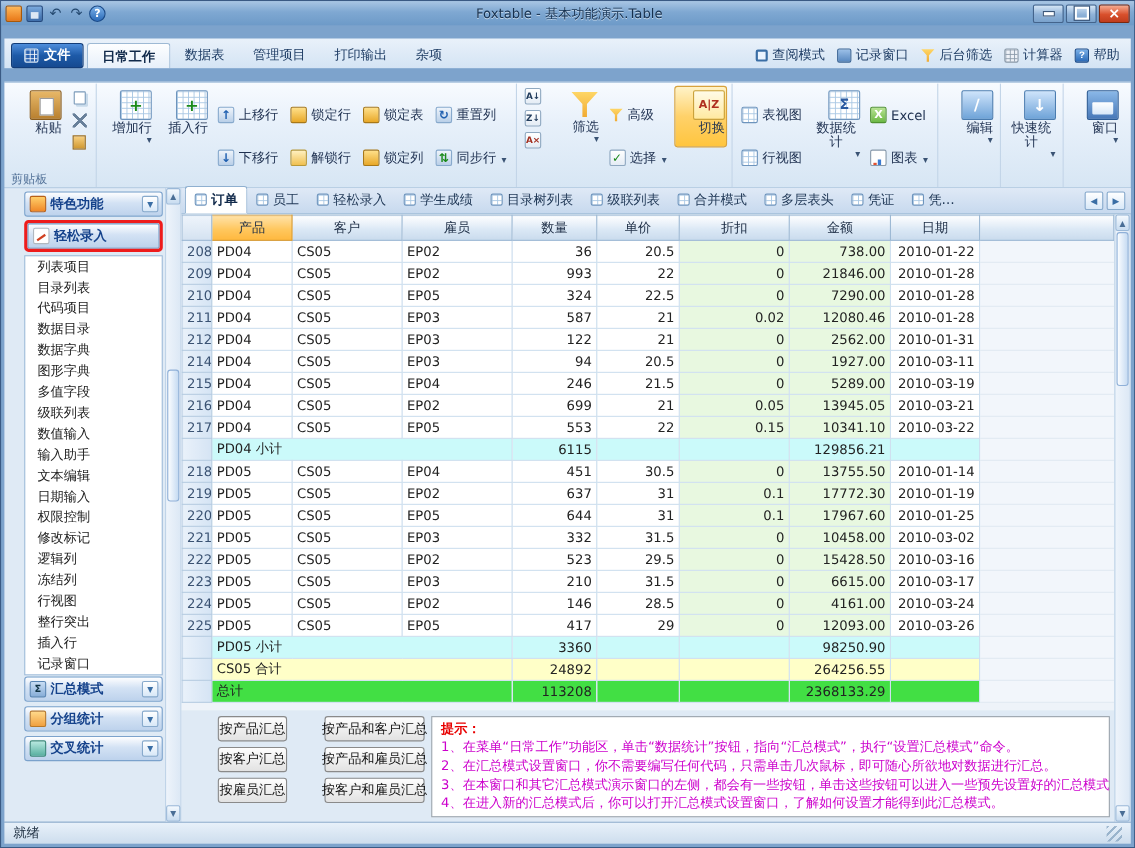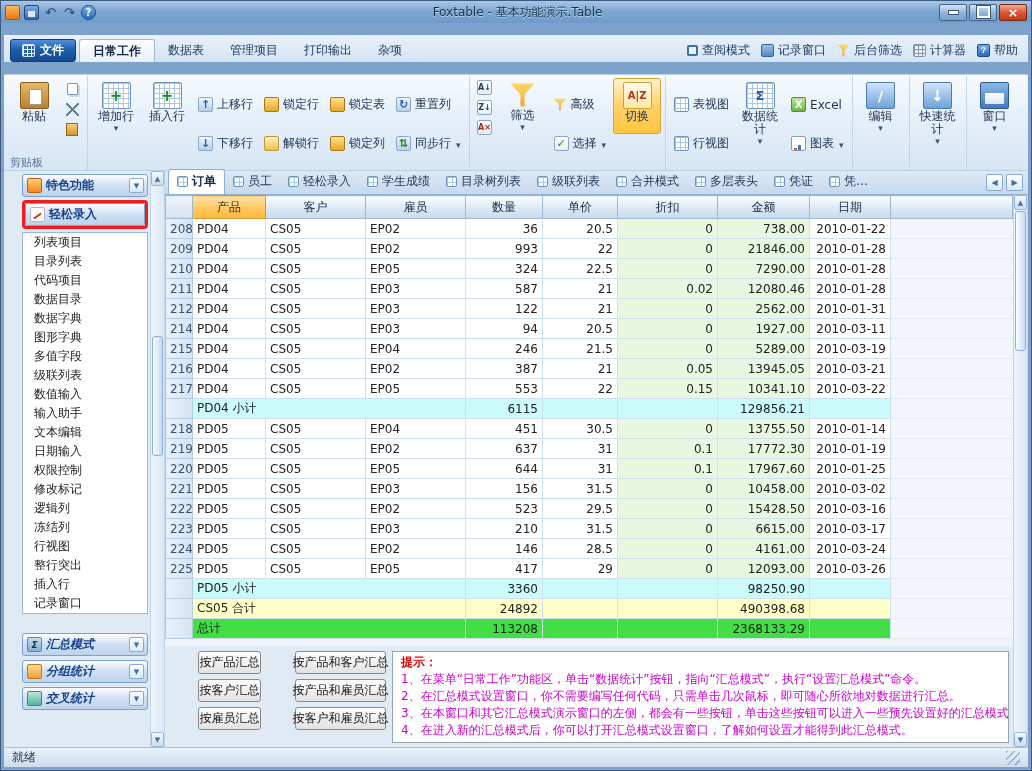--- a/index.html
+++ b/index.html
@@ -54,21 +54,21 @@
   .i-help::after { content:"?"; font-size:9px; font-weight:bold; }
 
   
   .ribbon { height:97px; flex:none; margin:0 3px; display:flex; align-items:stretch;
     background:linear-gradient(#f8fbff,#e7f0fa 40%,#d7e6f4);
     border:1px solid #b9cfe4; border-left:none; border-right:none; padding:1px 2px 0 2px; }
   .rgroup { display:flex; flex-direction:column; padding:2px 4px 0 4px; border-right:1px solid #c3d5e8; }
   .ritems { flex:1; display:flex; align-items:flex-start; gap:3px; }
   .glabel { height:15px; text-align:left; font-size:11px; color:#55749a; line-height:15px; }
   .rcol { display:flex; flex-direction:column; gap:2px; }
-  .rbtn-lg { width:48px; min-height:56px; display:flex; flex-direction:column; align-items:center;
+  .rbtn-lg { width:48px; min-height:56px; display:flex; flex-direction:column; align-items:flex-end;
     gap:1px; padding:3px 1px 1px 1px; border-radius:3px; border:1px solid transparent; text-align:center; }
   .rbtn-lg .rlbl { font-size:12px; color:#1e3050; line-height:13px; }
   .rbtn-lg.dd::after { content:"▾"; font-size:9px; color:#3a5374; line-height:8px; }
   .rbtn-lg.hl { background:linear-gradient(#fff3c8,#ffd169 50%,#ffc53e); border:1px solid #d8a23c; }
   .rbtn-sm { display:flex; align-items:center; gap:4px; height:21px; padding:0 4px; border-radius:2px; color:#1e3050;margin-top:16px; }
   .rbtn-ic { display:flex; align-items:center; justify-content:center; height:18px; width:22px; border-radius:2px; }
   .ddi::after { content:"▾"; font-size:9px; color:#3a5374; margin-left:1px; }
 
   .ic { display:inline-flex; align-items:center; justify-content:center; flex:none; border-radius:2px; font-weight:bold; }
   .ic32 { width:29px; height:27px; font-size:13px; }
@@ -140,21 +140,21 @@
   .hl-red { border:3px solid #ee1c1c; border-radius:4px; margin:3px 0 0 0; }
   .i-star { background:linear-gradient(#ffcf6a,#f08828); border:1px solid #b86018; }
   .i-pencil { background:#fff; border:1px solid #b0b8c0; position:relative; }
   .i-pencil::after { content:""; position:absolute; left:2px; top:7px; width:9px; height:2px; background:#d04020; transform:rotate(-35deg); }
   .i-sum { background:linear-gradient(#c8ddf4,#88aed8); border:1px solid #5a86b4; color:#134; }
   .i-sum::after { content:"Σ"; font-size:9px; }
   .i-group { background:linear-gradient(#ffd98a,#f0a040); border:1px solid #b87828; }
   .i-cross { background:linear-gradient(#b8e8e0,#58b0a0); border:1px solid #3a8878; }
   .sb-list { height:382px; flex:none; margin-top:3px; background:#fff; border:1px solid #9ab8d8; overflow:hidden; }
   .sitem { height:19px; line-height:19px; padding-left:11px; color:#222; white-space:nowrap; }
-  .sb-bottom { display:flex; flex-direction:column; gap:4px; margin-top:19px;font-style:italic; }
+  .sb-bottom { display:flex; flex-direction:column; gap:4px; margin-top:1px; }
 
   
   .vscroll { width:15px; flex:none; display:flex; flex-direction:column;
     background:linear-gradient(90deg,#eef4fb,#dce8f5); border-left:1px solid #c0d4e8; border-right:1px solid #c0d4e8; }
   .sarrow { height:15px; flex:none; border:1px solid #9ab8d8; border-radius:2px;
     background:linear-gradient(#f4f9fe,#c8dcf0); display:flex; align-items:center; justify-content:center; }
   .sa-up::after { content:"▲"; font-size:7px; color:#4a6e96; }
   .sa-down::after { content:"▼"; font-size:7px; color:#4a6e96; }
   .strack { flex:1; position:relative; }
   .sthumb { position:absolute; left:1px; right:1px; border:1px solid #8fb0d8; border-radius:3px;
@@ -684,21 +684,21 @@
                     <td class="c5">0</td>
                     <td class="c6">5289.00</td>
                     <td class="c7">2010-03-19</td>
                     <td class="fillc"></td>
                   </tr>
                   <tr class="data">
                     <td class="rn">216</td>
                     <td class="c0">PD04</td>
                     <td class="c1">CS05</td>
                     <td class="c2">EP02</td>
-                    <td class="c3">387</td>
+                    <td class="c3">699</td>
                     <td class="c4">21</td>
                     <td class="c5">0.05</td>
                     <td class="c6">13945.05</td>
                     <td class="c7">2010-03-21</td>
                     <td class="fillc"></td>
                   </tr>
                   <tr class="data">
                     <td class="rn">217</td>
                     <td class="c0">PD04</td>
                     <td class="c1">CS05</td>
@@ -754,21 +754,21 @@
                     <td class="c5">0.1</td>
                     <td class="c6">17967.60</td>
                     <td class="c7">2010-01-25</td>
                     <td class="fillc"></td>
                   </tr>
                   <tr class="data">
                     <td class="rn">221</td>
                     <td class="c0">PD05</td>
                     <td class="c1">CS05</td>
                     <td class="c2">EP03</td>
-                    <td class="c3">156</td>
+                    <td class="c3">332</td>
                     <td class="c4">31.5</td>
                     <td class="c5">0</td>
                     <td class="c6">10458.00</td>
                     <td class="c7">2010-03-02</td>
                     <td class="fillc"></td>
                   </tr>
                   <tr class="data">
                     <td class="rn">222</td>
                     <td class="c0">PD05</td>
                     <td class="c1">CS05</td>
@@ -825,21 +825,21 @@
                     <td class="c6">98250.90</td>
                     <td class="c7"></td>
                     <td class="fillc"></td>
                   </tr>
                   <tr class="total">
                     <td class="rn"></td>
                     <td class="lbl" colspan="3">CS05 合计</td>
                     <td class="c3">24892</td>
                     <td class="c4"></td>
                     <td class="c5"></td>
-                    <td class="c6">490398.68</td>
+                    <td class="c6">264256.55</td>
                     <td class="c7"></td>
                     <td class="fillc"></td>
                   </tr>
                   <tr class="grand">
                     <td class="rn"></td>
                     <td class="lbl" colspan="3">总计</td>
                     <td class="c3">113208</td>
                     <td class="c4"></td>
                     <td class="c5"></td>
                     <td class="c6">2368133.29</td>

